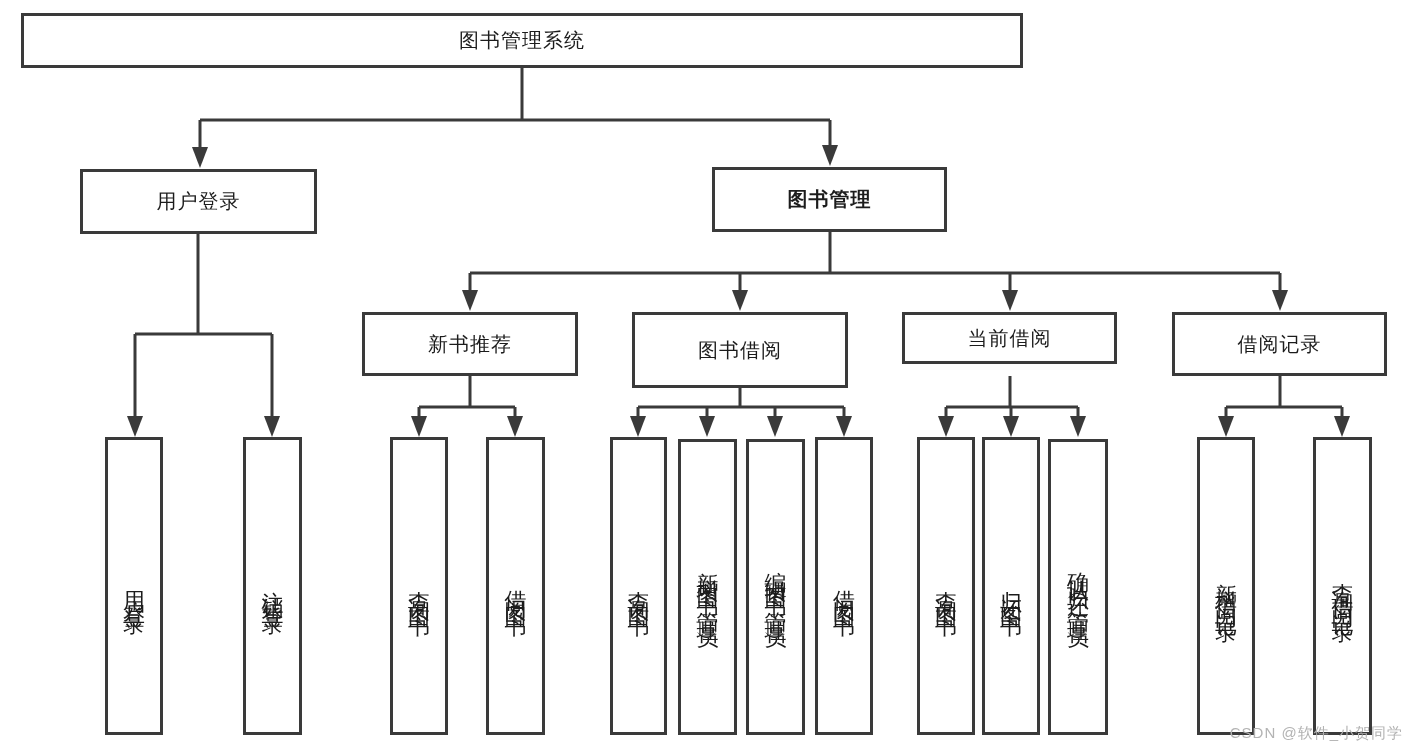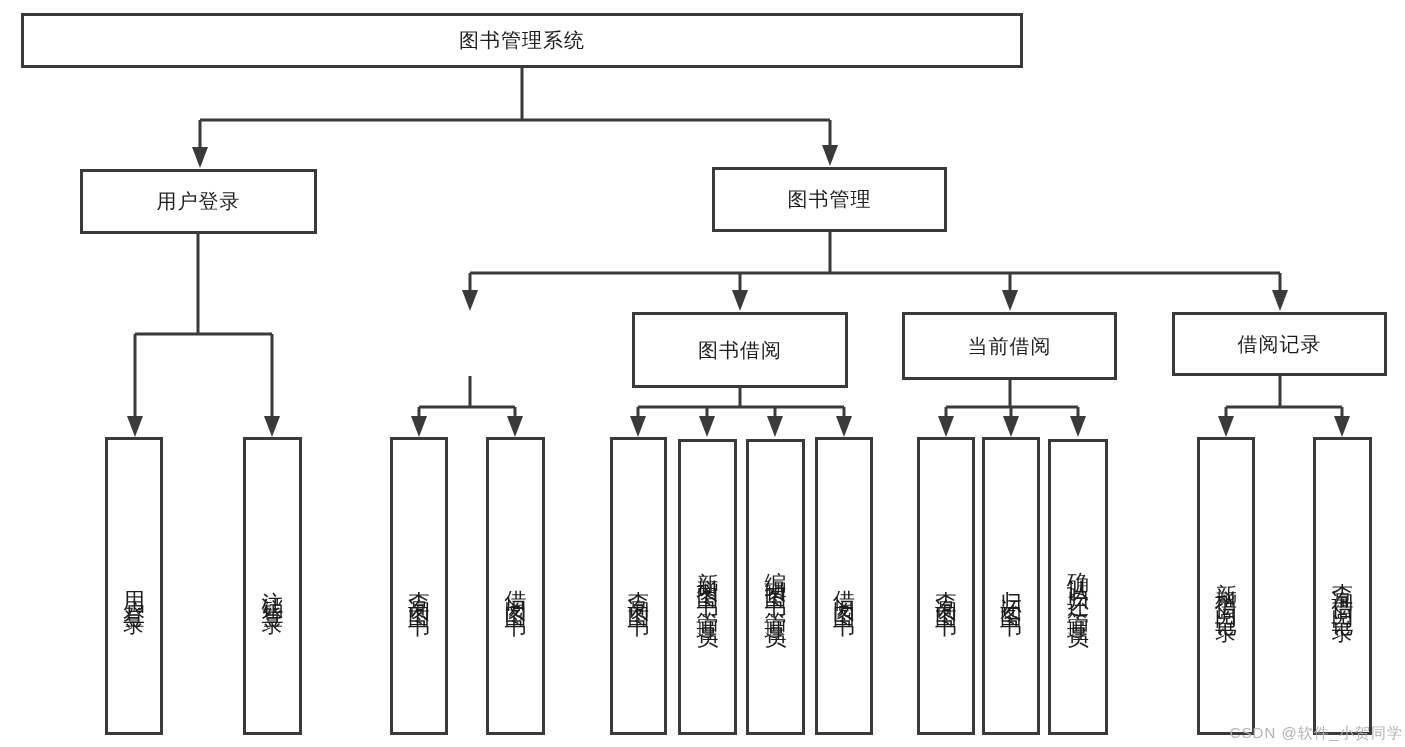--- a/index.html
+++ b/index.html
@@ -73,24 +73,25 @@
     <polygon points="938,416 954,416 946,437"></polygon>
     <polygon points="1003,416 1019,416 1011,437"></polygon>
     <polygon points="1070,416 1086,416 1078,437"></polygon>
     <polygon points="1218,416 1234,416 1226,437"></polygon>
     <polygon points="1334,416 1350,416 1342,437"></polygon>
   </svg>
 
   <div class="box" style="left:21px;top:13px;width:1002px;height:55px;">图书管理系统</div>
 
   <div class="box" style="left:80px;top:169px;width:237px;height:65px;">用户登录</div>
-  <div class="box" style="left:712px;top:167px;width:235px;height:65px;">图书管理</div>
+  <div class="box" style="left:712px;top:167px;width:235px;height:65px;font-weight:bold;">图书管理</div>
 
+  <div class="box" style="left:362px;top:312px;width:216px;height:64px;">新书推荐</div>
   <div class="box" style="left:632px;top:312px;width:216px;height:76px;">图书借阅</div>
-  <div class="box" style="left:902px;top:312px;width:215px;height:68px;">当前借阅</div>
+  <div class="box" style="left:902px;top:312px;width:215px;height:52px;">当前借阅</div>
   <div class="box" style="left:1172px;top:312px;width:215px;height:64px;">借阅记录</div>
 
   <div class="box vbox" style="left:105px;top:437px;width:58px;height:298px;">用户登录</div>
   <div class="box vbox" style="left:243px;top:437px;width:59px;height:298px;">注销登录</div>
 
   <div class="box vbox" style="left:390px;top:437px;width:58px;height:298px;">查询图书</div>
   <div class="box vbox" style="left:486px;top:437px;width:59px;height:298px;">借阅图书</div>
 
   <div class="box vbox" style="left:610px;top:437px;width:57px;height:298px;">查询图书</div>
   <div class="box vbox" style="left:678px;top:439px;width:59px;height:296px;">新增图书（管理员）</div>

